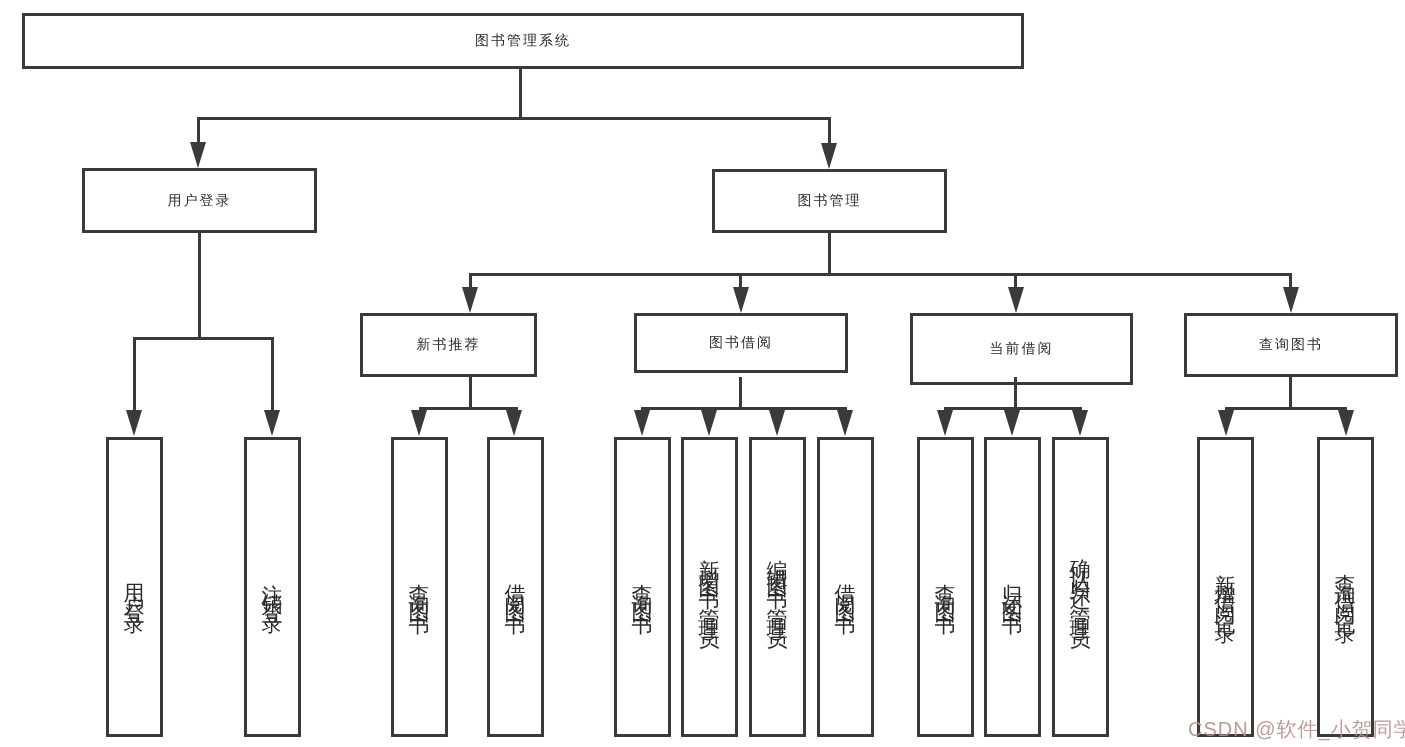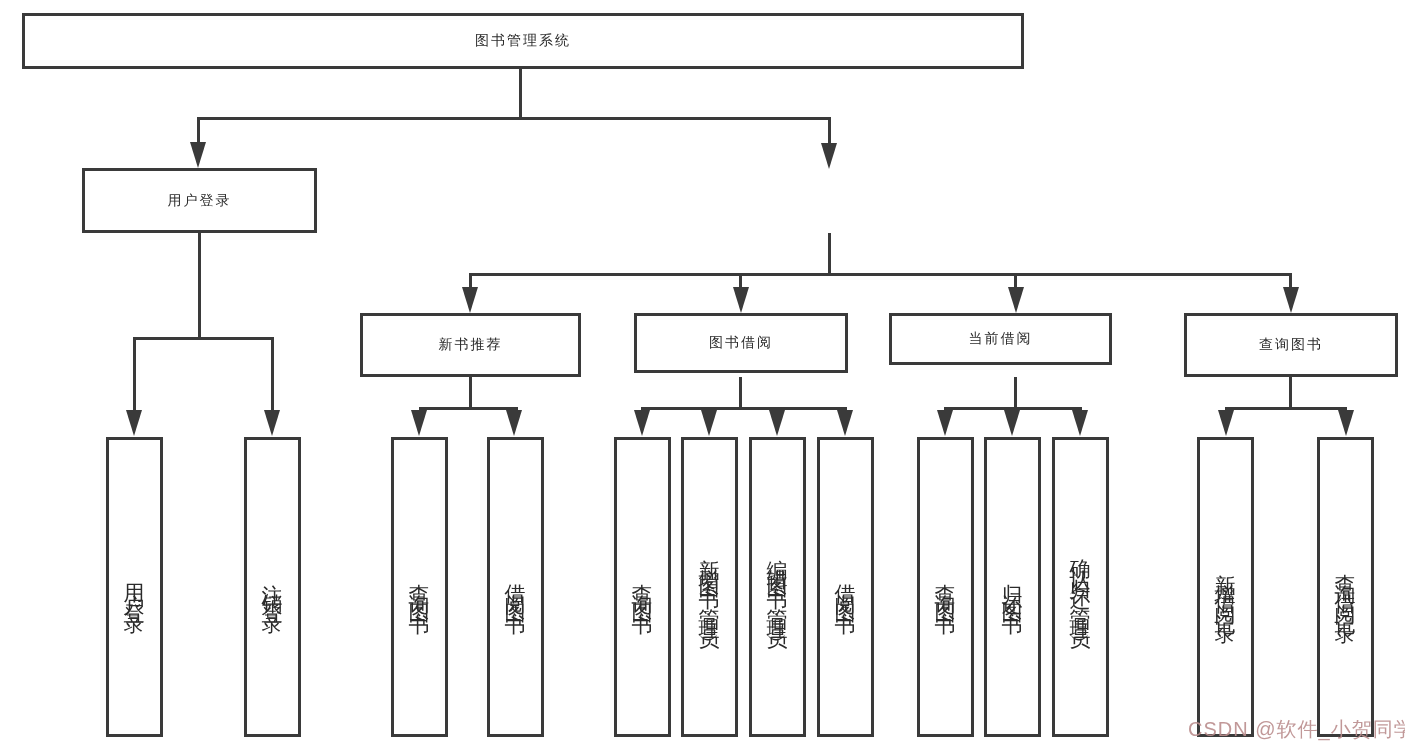--- a/index.html
+++ b/index.html
@@ -59,46 +59,49 @@
   <div class="vline" style="left:519px;top:69px;height:48px"></div>
   <div class="hline" style="left:197px;top:117px;width:634px"></div>
   <div class="vline" style="left:197px;top:117px;height:26px"></div>
   <div class="vline" style="left:828px;top:117px;height:26px"></div>
   <div class="arrow" style="left:190px;top:142px"></div>
   <div class="arrow" style="left:821px;top:143px"></div>
 
   <div class="box h" style="left:82px;top:168px;width:235px;height:65px">
     <span>用户登录</span>
   </div>
+  <div class="box h" style="left:712px;top:169px;width:235px;height:64px">
+    <span>图书管理</span>
+  </div>
 
   <div class="vline" style="left:198px;top:233px;height:104px"></div>
   <div class="hline" style="left:133px;top:337px;width:141px"></div>
   <div class="vline" style="left:133px;top:337px;height:73px"></div>
   <div class="vline" style="left:271px;top:337px;height:73px"></div>
   <div class="arrow" style="left:126px;top:410px"></div>
   <div class="arrow" style="left:264px;top:410px"></div>
 
   <div class="vline" style="left:828px;top:233px;height:40px"></div>
   <div class="hline" style="left:469px;top:273px;width:823px"></div>
   <div class="vline" style="left:469px;top:273px;height:15px"></div>
   <div class="vline" style="left:739px;top:273px;height:15px"></div>
   <div class="vline" style="left:1014px;top:273px;height:15px"></div>
   <div class="vline" style="left:1289px;top:273px;height:15px"></div>
   <div class="arrow" style="left:462px;top:287px"></div>
   <div class="arrow" style="left:733px;top:287px"></div>
   <div class="arrow" style="left:1008px;top:287px"></div>
   <div class="arrow" style="left:1283px;top:287px"></div>
 
-  <div class="box h" style="left:360px;top:313px;width:221px;height:64px">
+  <div class="box h" style="left:360px;top:313px;width:177px;height:64px">
     <span>新书推荐</span>
   </div>
   <div class="box h" style="left:634px;top:313px;width:214px;height:60px">
     <span>图书借阅</span>
   </div>
-  <div class="box h" style="left:889px;top:313px;width:223px;height:52px">
+  <div class="box h" style="left:910px;top:313px;width:223px;height:72px">
     <span>当前借阅</span>
   </div>
   <div class="box h" style="left:1184px;top:313px;width:214px;height:64px">
     <span>查询图书</span>
   </div>
 
   <div class="vline" style="left:469px;top:377px;height:30px"></div>
   <div class="hline" style="left:419px;top:407px;width:99px"></div>
   <div class="arrow" style="left:411px;top:410px"></div>
   <div class="arrow" style="left:506px;top:410px"></div>

